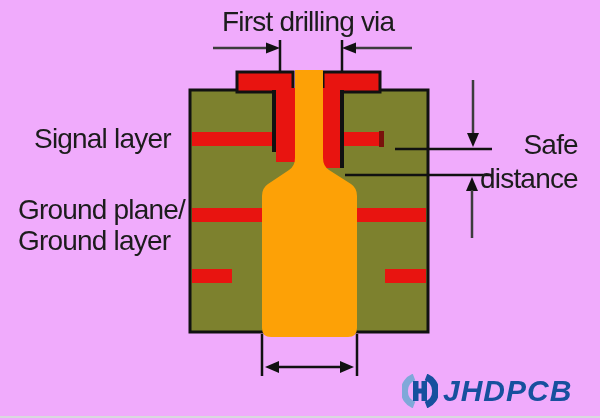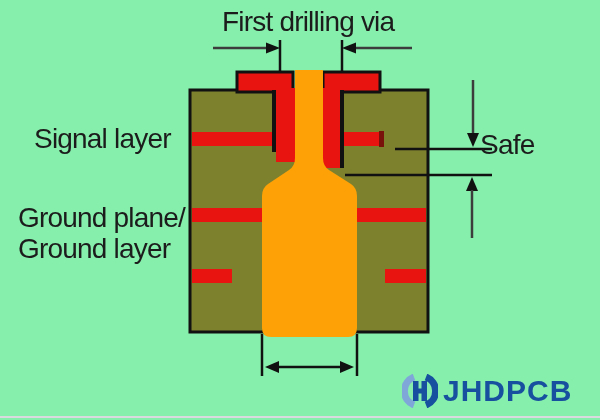--- a/index.html
+++ b/index.html
@@ -1,28 +1,28 @@
 <!DOCTYPE html>
 <html><head>
 <meta charset="utf-8">
 <style>
   html,body{margin:0;padding:0;background:#fefefe;}
   #canvas{
     position:relative;width:600px;height:420px;overflow:hidden;
-    background:#86efac;font-family:"Liberation Sans",sans-serif;
+    background:#f0abfc;font-family:"Liberation Sans",sans-serif;
   }
   .lbl{
     position:absolute;font-size:28px;letter-spacing:-0.8px;
     color:#1c1c1c;white-space:nowrap;line-height:31px;
   }
   #diagram-svg{position:absolute;left:0;top:0;}
   .bottom-edge{position:absolute;left:0;top:416px;width:600px;height:2px;background:#d9d9de;}
   .logo{position:absolute;left:402px;top:374px;display:flex;align-items:center;}
   .logo-text{
-    font-size:30px;font-weight:bold;color:#17509e;
+    font-size:30px;font-weight:bold;font-style:italic;color:#17509e;
     letter-spacing:1px;margin-left:5px;line-height:34px;
   }
 </style>
 </head>
 <body>
 
 <div id="canvas">
 
   <svg id="diagram-svg" width="600" height="420" viewBox="0 0 600 420">
 
@@ -66,27 +66,28 @@
     <line x1="357" y1="334" x2="357" y2="376" stroke="#111111" stroke-width="2.5"></line>
     <line x1="277" y1="367" x2="342" y2="367" stroke="#111111" stroke-width="2.5"></line>
     <polygon points="265,367 279,361 279,373" fill="#111111"></polygon>
     <polygon points="354,367 340,361 340,373" fill="#111111"></polygon>
   </svg>
 
   <div class="lbl" style="left:222px;top:6px;">First drilling via</div>
 
   <div class="lbl" style="left:34px;top:123px;">Signal layer</div>
 
-  <div class="lbl" style="left:18px;top:202px;">
+  <div class="lbl" style="left:18px;top:194px;">
     <div>Ground plane/</div>
     <div>Ground layer</div>
   </div>
 
   <div class="lbl" style="left:480px;top:128px;line-height:34px;text-align:right;">
     <div>Safe</div>
+    <div>distance</div>
   </div>
 
 
   <div class="logo">
     <svg width="36" height="34" viewBox="0 0 36 34">
       <path d="M12,3 A15,15 0 0 0 12,31" fill="none" stroke="#7fa8d9" stroke-width="7"></path>
       <path d="M24,3 A15,15 0 0 1 24,31" fill="none" stroke="#17509e" stroke-width="7"></path>
       <g fill="#17509e">
         <rect x="11" y="7" width="5.5" height="20"></rect>
         <rect x="19.5" y="7" width="5.5" height="20"></rect>

